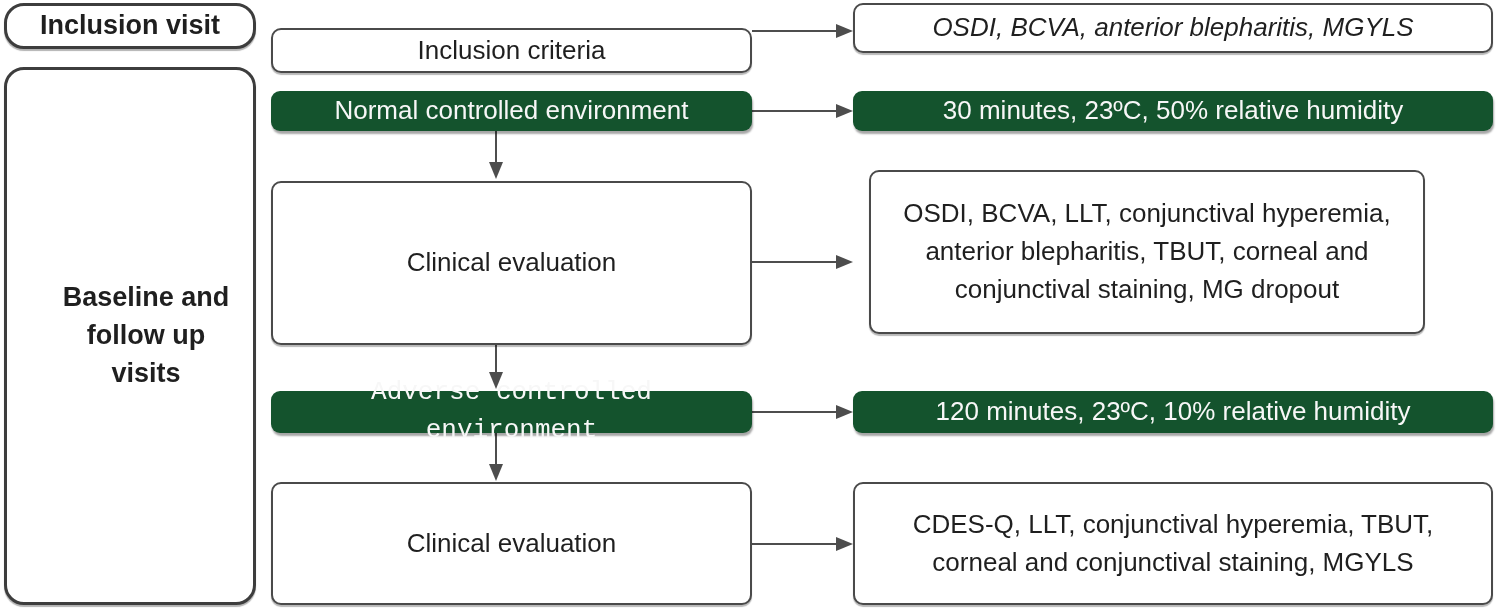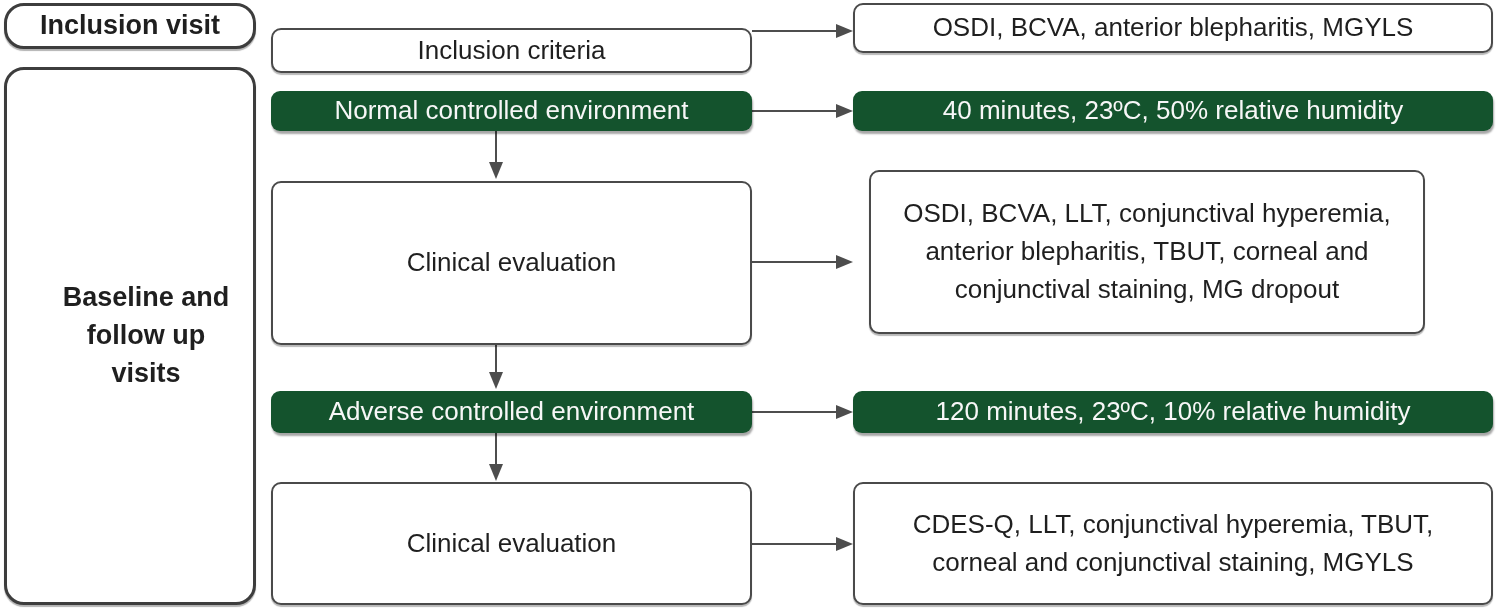--- a/index.html
+++ b/index.html
@@ -99,27 +99,27 @@
   <div class="box stage-box" style="left:4px; top:3px; width:252px; height:46px;">Inclusion visit</div>
 
   <div class="box stage-box" style="left:4px; top:67px; width:252px; height:538px;padding-left:48px;">Baseline and follow up visits</div>
 
   <div class="box white-box" style="left:271px; top:8px; width:481px; height:45px;margin-top:20px;">Inclusion criteria</div>
 
   <div class="box dark-box" style="left:271px; top:91px; width:481px; height:40px;">Normal controlled environment</div>
 
   <div class="box white-box" style="left:271px; top:181px; width:481px; height:164px;">Clinical evaluation</div>
 
-  <div class="box dark-box" style="left:271px; top:391px; width:481px; height:42px;">Adverse controlled environment</div>
+  <div class="box dark-box" style="left:271px; top:391px; width:481px; height:42px;font-family:Liberation Mono, monospace;">Adverse controlled environment</div>
 
   <div class="box white-box" style="left:271px; top:482px; width:481px; height:123px;">Clinical evaluation</div>
 
-  <div class="box white-box" style="left:853px; top:3px; width:640px; height:50px;">OSDI, BCVA, anterior blepharitis, MGYLS</div>
+  <div class="box white-box" style="left:853px; top:3px; width:640px; height:50px;font-style:italic;">OSDI, BCVA, anterior blepharitis, MGYLS</div>
 
-  <div class="box dark-box" style="left:853px; top:91px; width:640px; height:40px;">40 minutes, 23ºC, 50% relative humidity</div>
+  <div class="box dark-box" style="left:853px; top:91px; width:640px; height:40px;">30 minutes, 23ºC, 50% relative humidity</div>
 
   <div class="box white-box" style="left:853px; top:170px; width:556px; height:164px; padding:16px 24px;margin-left:16px;">OSDI, BCVA, LLT, conjunctival hyperemia, anterior blepharitis, TBUT, corneal and conjunctival staining, MG dropout</div>
 
   <div class="box dark-box" style="left:853px; top:391px; width:640px; height:42px;">120 minutes, 23ºC, 10% relative humidity</div>
 
   <div class="box white-box" style="left:853px; top:482px; width:640px; height:123px; padding:16px 24px;">CDES-Q, LLT, conjunctival hyperemia, TBUT, corneal and conjunctival staining, MGYLS</div>
 
 </div>
 
 </body></html>

